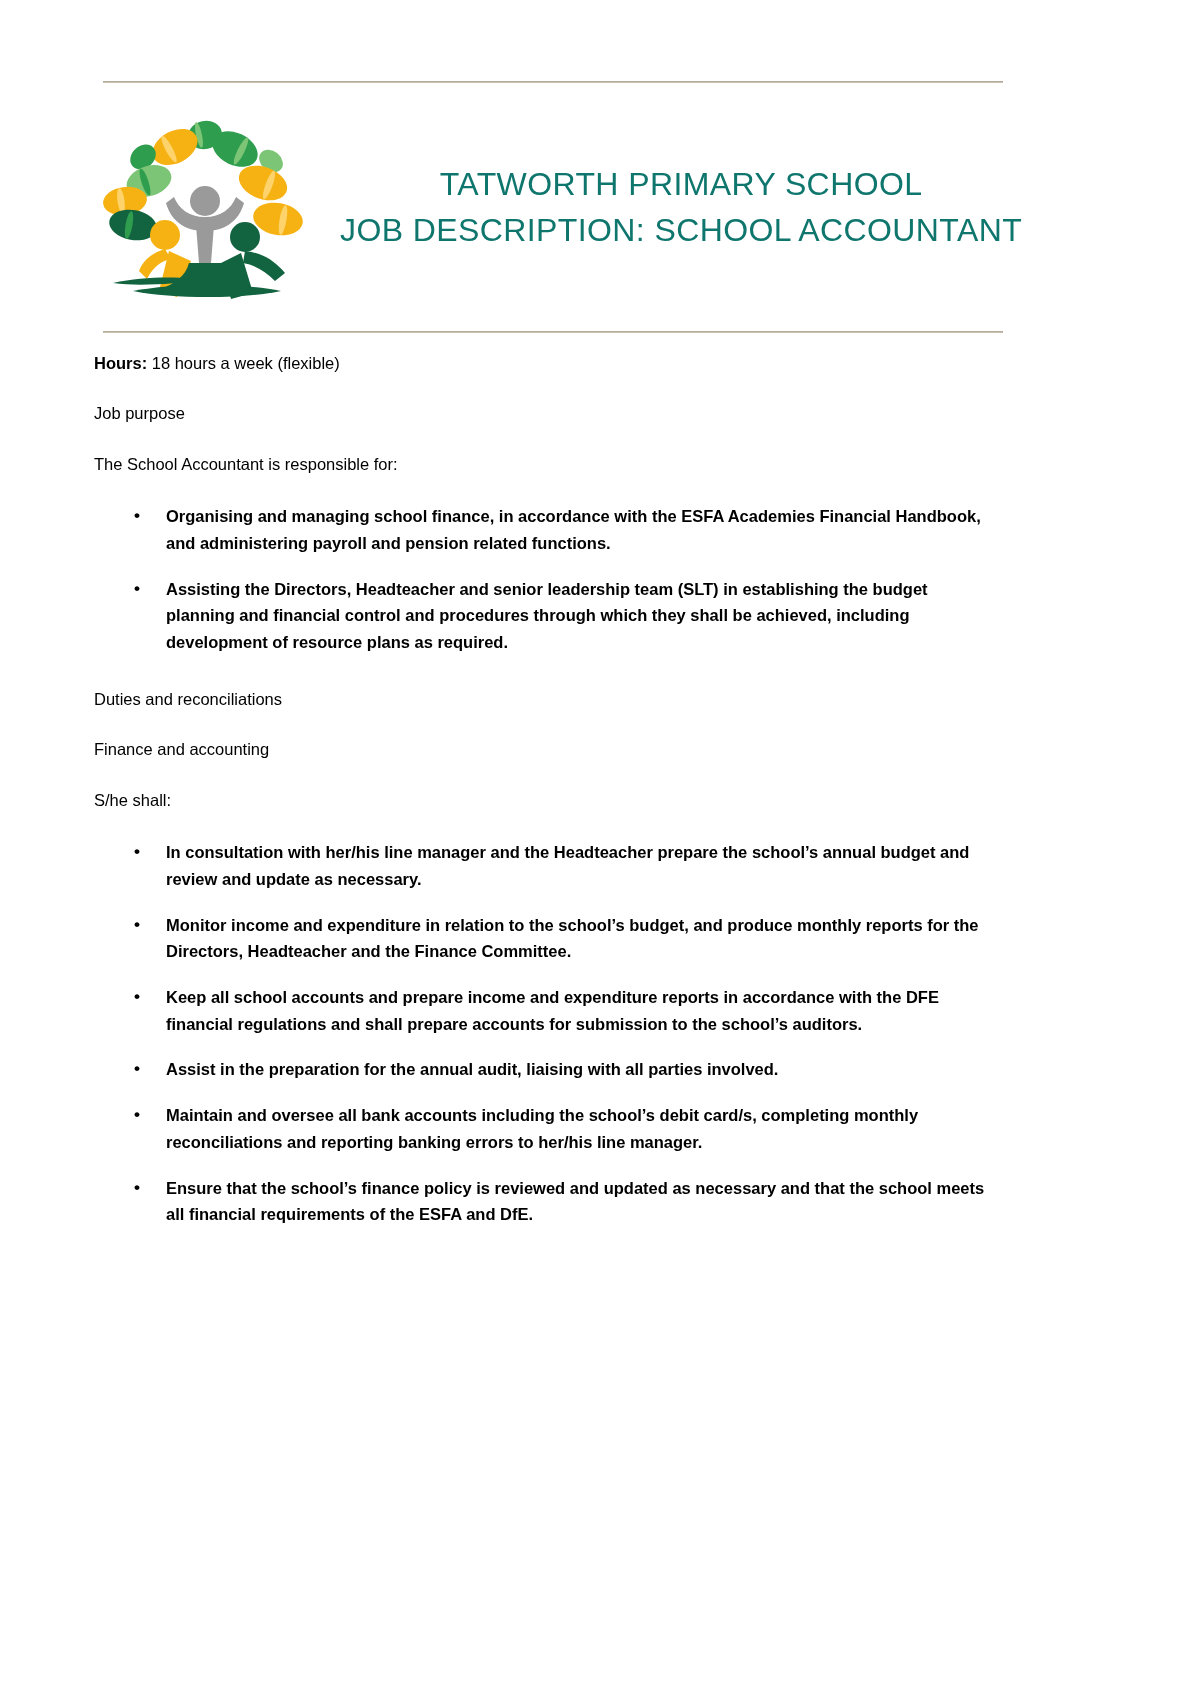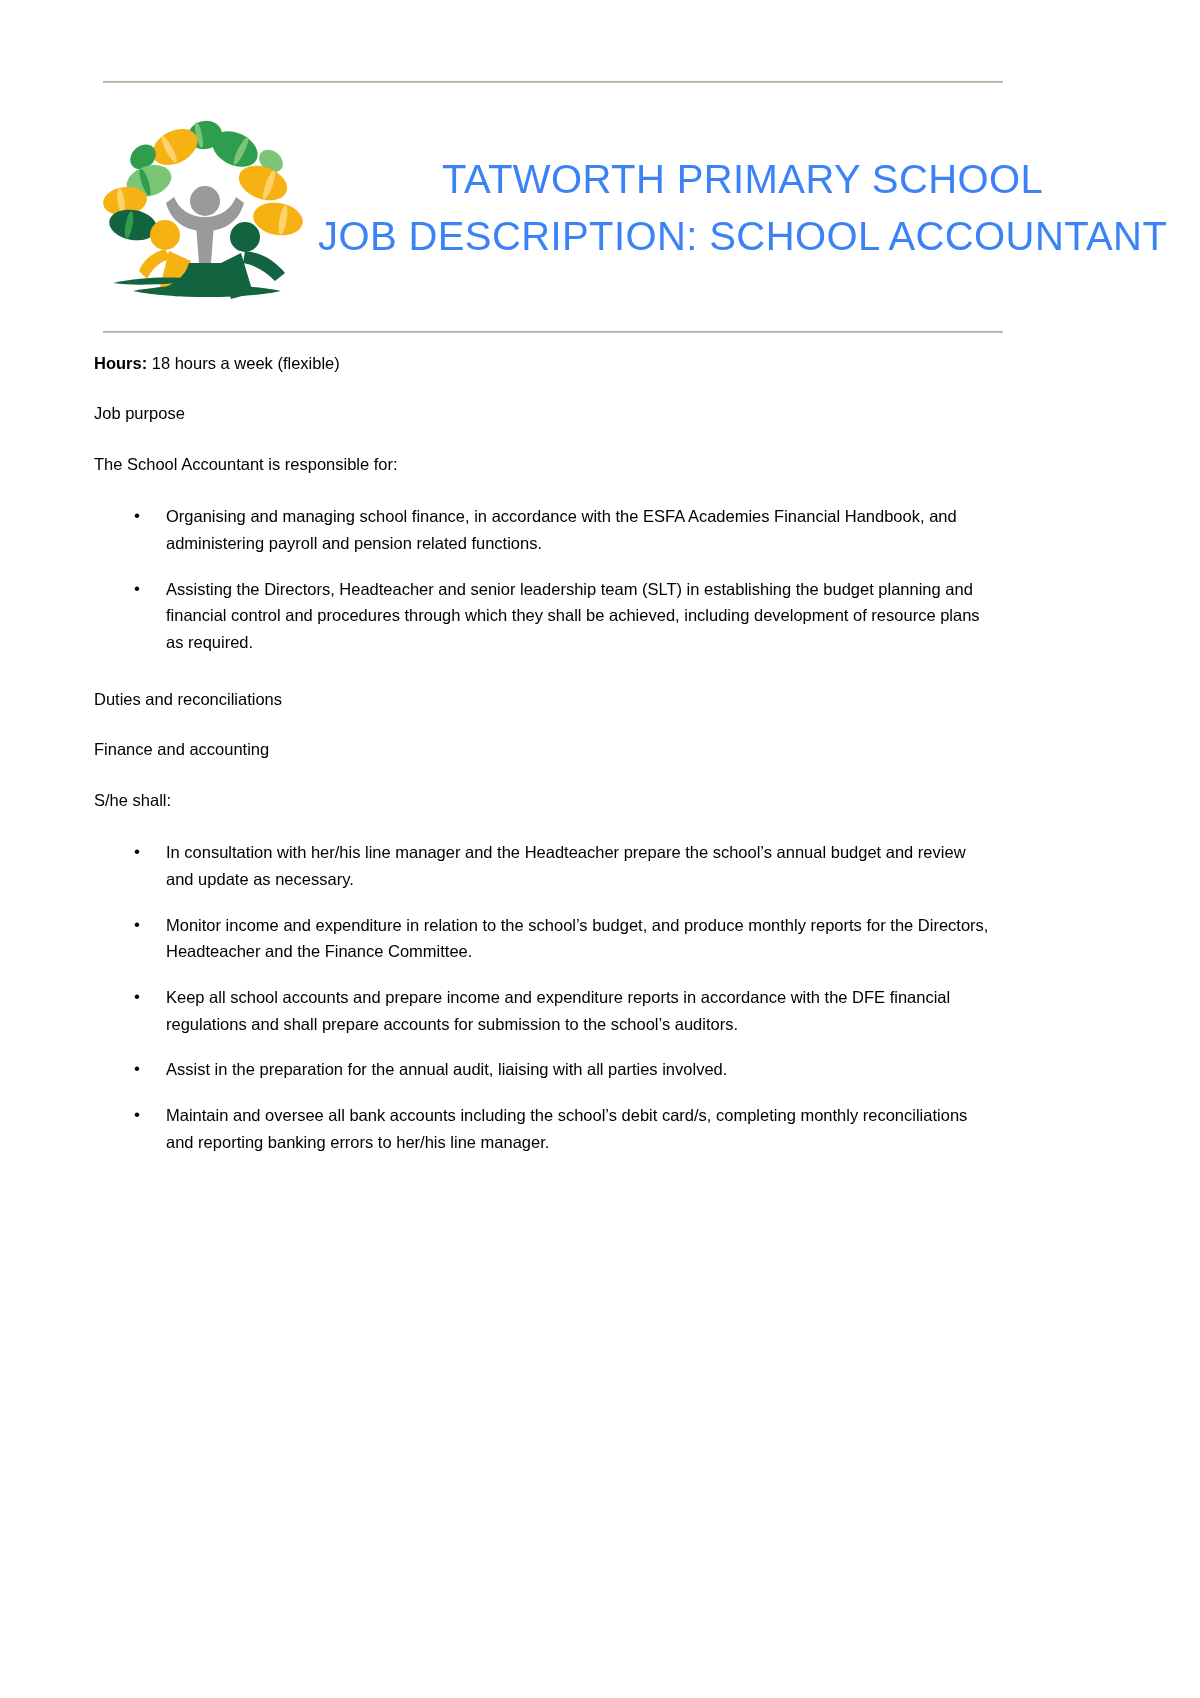--- a/index.html
+++ b/index.html
@@ -56,27 +56,28 @@
   }
   .logo-wrap svg { display: block; }
 
   .title-block {
     flex: 1 1 auto;
     text-align: center;
     padding-right: 6px;
     padding-left: 10px;
   }
   .title-line {
-    color: #3b82f6;
+    color: #0f766e;
     font-family: "Liberation Sans", sans-serif;
-    font-size: 40px;
+    font-size: 32px;
     font-weight: 400;
     line-height: 1.42;
     letter-spacing: 0.4px;
     white-space: nowrap;
+    margin-left: 22px;
   }
 
   
   .content {
     position: absolute;
     left: 94px;
     top: 352px;
     width: 900px;
   }
   .para {
@@ -90,20 +91,21 @@
     font-size: 16.5px;
     font-weight: normal;
     line-height: 1.42;
     margin: 0 0 27px 0;
   }
 
   ul.bullets {
     list-style: none;
     margin: 0 4px 26px 0;
     padding: 0;
+    font-weight: bold;
   }
   ul.bullets li {
     position: relative;
     padding-left: 72px;
     font-size: 16.5px;
     line-height: 1.62;
     margin-bottom: 19px;
   }
   ul.bullets li:last-child { margin-bottom: 0; }
   ul.bullets li::before {
@@ -205,17 +207,18 @@
     <p class="heading">Finance and accounting</p>
 
     <p class="para">S/he shall:</p>
 
     <ul class="bullets">
       <li>In consultation with her/his line manager and the Headteacher prepare the school’s annual budget and review and update as necessary.</li>
       <li>Monitor income and expenditure in relation to the school’s budget, and produce monthly reports for the Directors, Headteacher and the Finance Committee.</li>
       <li>Keep all school accounts and prepare income and expenditure reports in accordance with the DFE financial regulations and shall prepare accounts for submission to the school’s auditors.</li>
       <li>Assist in the preparation for the annual audit, liaising with all parties involved.</li>
       <li>Maintain and oversee all bank accounts including the school’s debit card/s, completing monthly reconciliations and reporting banking errors to her/his line manager.</li>
+      <li>Ensure that the school’s finance policy is reviewed and updated as necessary and that the school meets all financial requirements of the ESFA and DfE.</li>
     </ul>
 
   </div>
 
 </div>
 
 </body></html>

